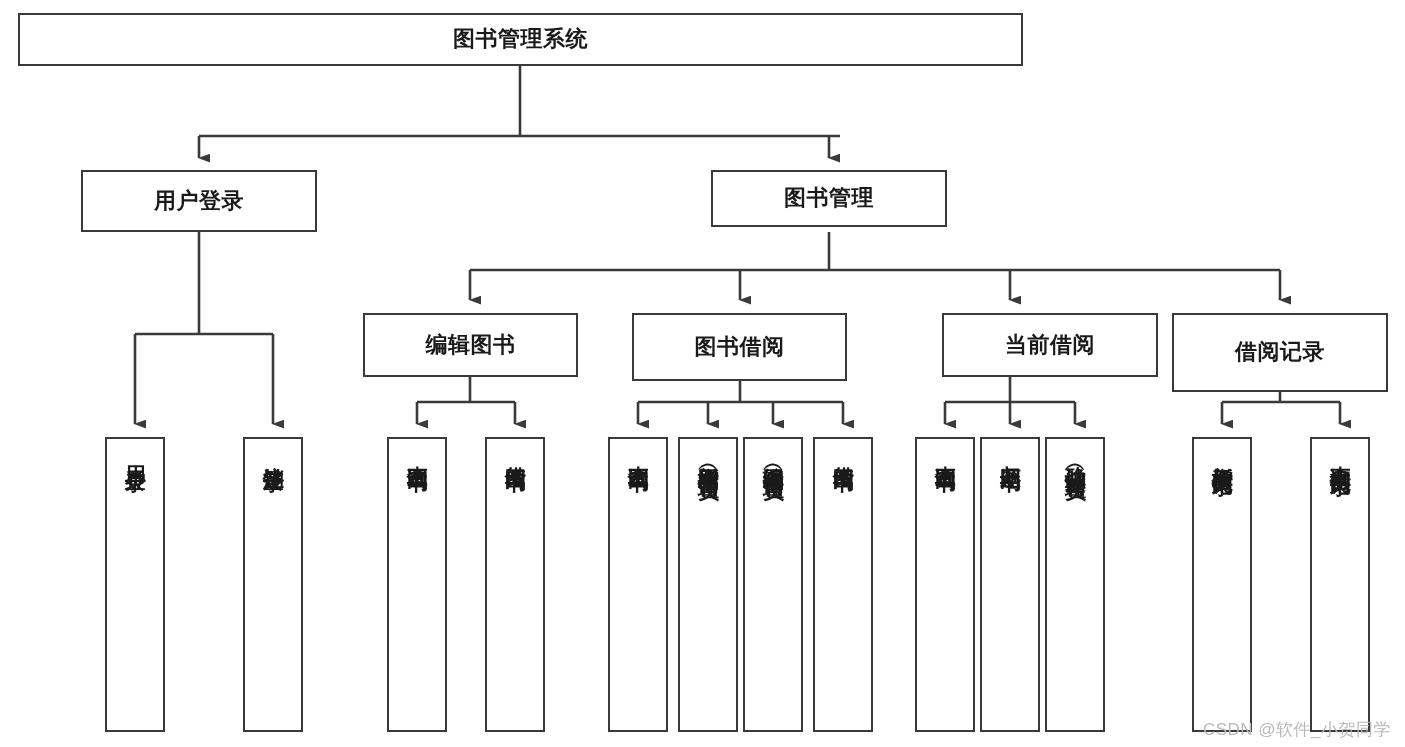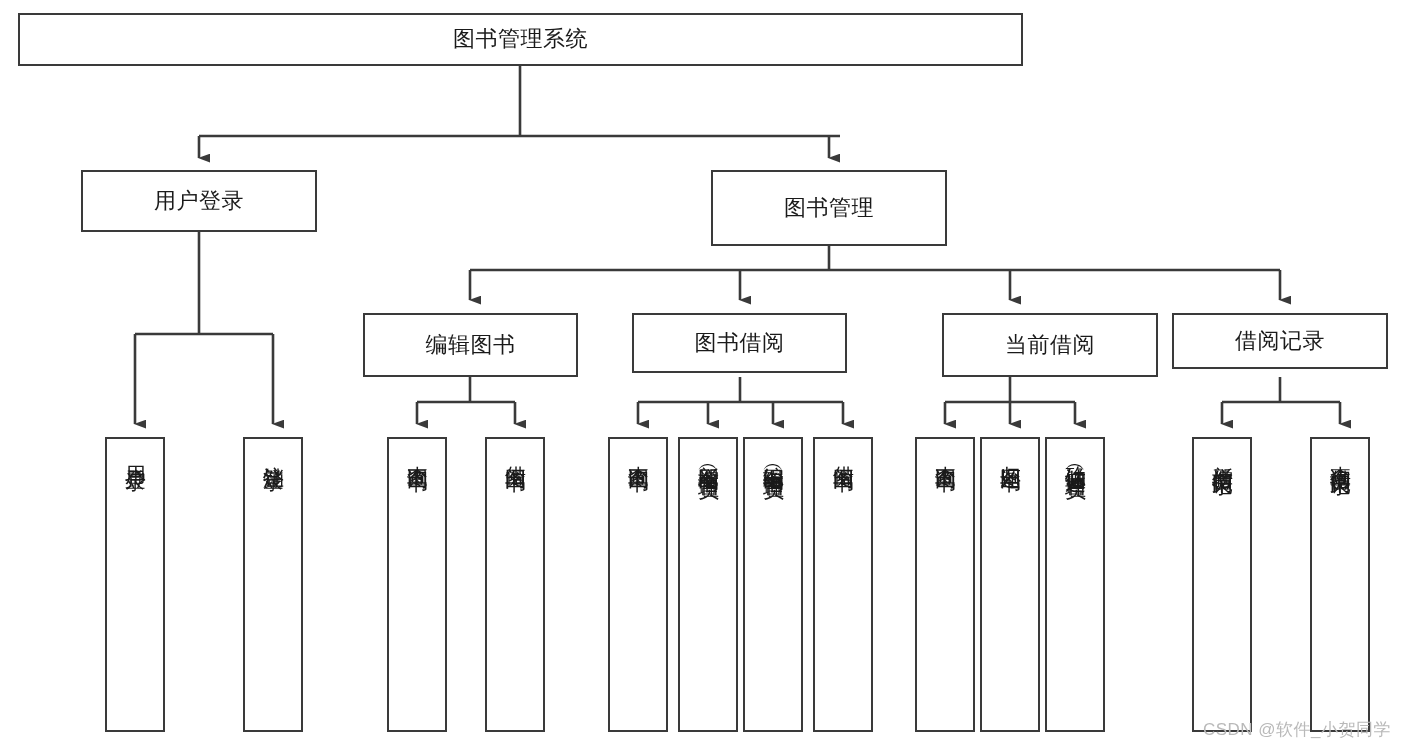--- a/index.html
+++ b/index.html
@@ -33,20 +33,21 @@
     display: flex;
     align-items: center;
     justify-content: center;
     color: #1a1a1a;
   }
   .node .label {
     font-size: 22px;
     line-height: 1.1;
     letter-spacing: 0.5px;
     white-space: nowrap;
+    font-weight: bold;
   }
   .node.leaf {
     align-items: flex-start;
     justify-content: center;
     padding-top: 10px;
   }
   .node.leaf .label {
     writing-mode: vertical-rl;
     text-orientation: upright;
     font-size: 21px;
@@ -126,34 +127,34 @@
     </g>
   </svg>
 
   <div class="node root" style="left:18px; top:13px; width:1005px; height:53px;">
     <span class="label">图书管理系统</span>
   </div>
 
   <div class="node" style="left:81px; top:170px; width:236px; height:62px;">
     <span class="label">用户登录</span>
   </div>
-  <div class="node" style="left:711px; top:170px; width:236px; height:76px;">
+  <div class="node" style="left:711px; top:170px; width:236px; height:57px;">
     <span class="label">图书管理</span>
   </div>
 
   <div class="node" style="left:363px; top:313px; width:215px; height:64px;">
     <span class="label">编辑图书</span>
   </div>
-  <div class="node" style="left:632px; top:313px; width:215px; height:60px;">
+  <div class="node" style="left:632px; top:313px; width:215px; height:68px;">
     <span class="label">图书借阅</span>
   </div>
   <div class="node" style="left:942px; top:313px; width:216px; height:64px;">
     <span class="label">当前借阅</span>
   </div>
-  <div class="node" style="left:1172px; top:313px; width:216px; height:56px;">
+  <div class="node" style="left:1172px; top:313px; width:216px; height:79px;">
     <span class="label">借阅记录</span>
   </div>
 
   <div class="node leaf short" style="left:105px; top:437px; width:60px; height:295px;">
     <span class="label">用户登录</span>
   </div>
   <div class="node leaf short" style="left:243px; top:437px; width:60px; height:295px;">
     <span class="label">注销登录</span>
   </div>
 

